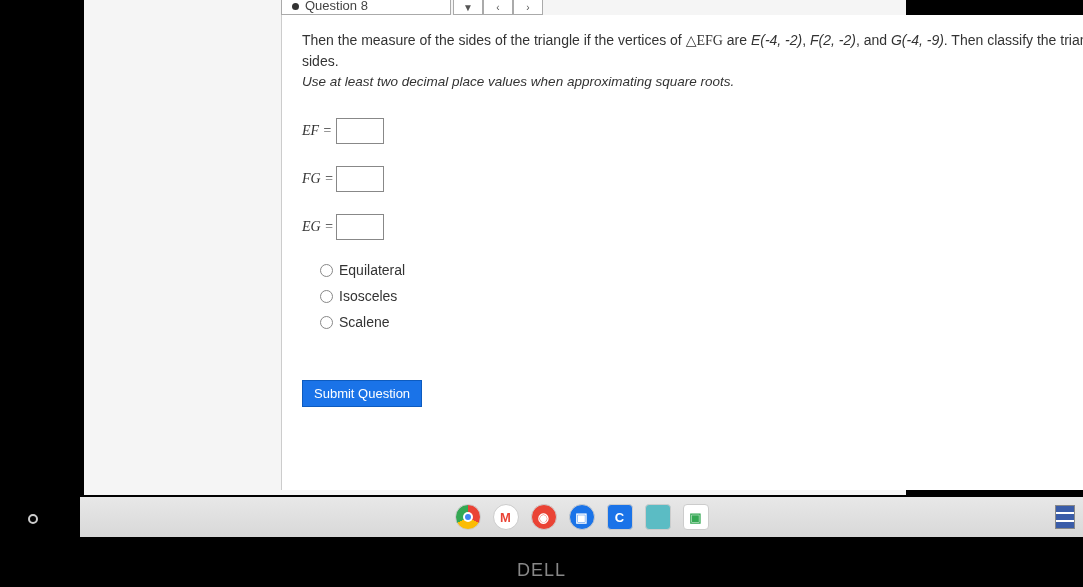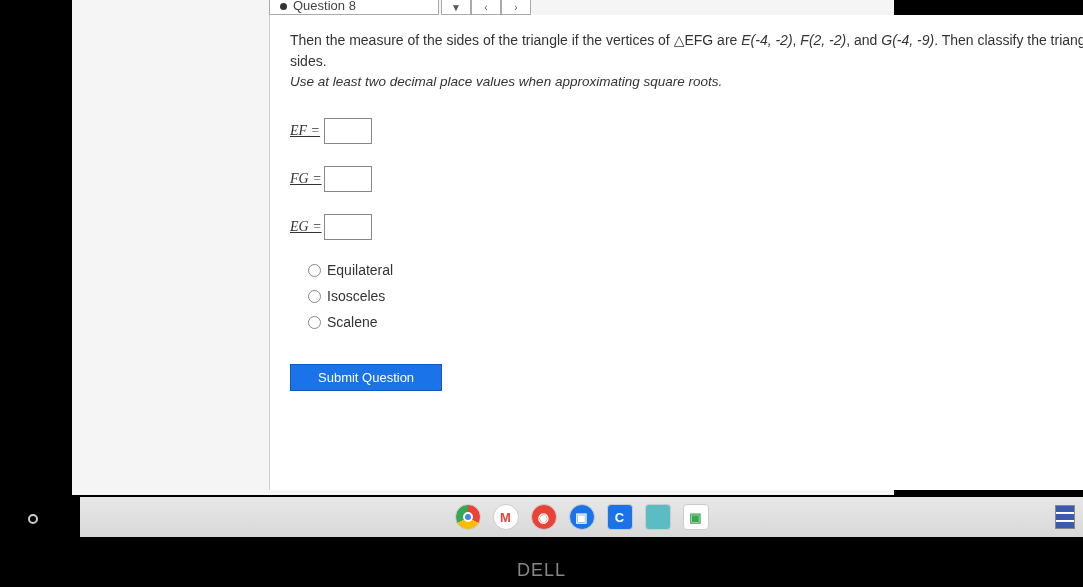--- a/index.html
+++ b/index.html
@@ -6,21 +6,21 @@
     body {
       width: 1083px;
       height: 587px;
       background: #000;
       font-family: Arial, sans-serif;
       position: relative;
       overflow: hidden;
     }
     .screen {
       position: absolute;
-      left: 72px;
+      left: 84px;
       top: 0;
       width: 822px;
       height: 495px;
       background: #f5f5f5;
     }
     .question-header {
       position: absolute;
       left: 197px;
       top: 0;
       width: 170px;
@@ -70,39 +70,39 @@
       background: #fff;
       border-left: 1px solid #ccc;
       padding: 15px 20px;
     }
     .problem-text {
       font-size: 14px;
       color: #333;
       line-height: 1.5;
     }
     .triangle-sym {
-      font-family: Liberation Sans, sans-serif;
+      font-family: Liberation Serif, serif;
     }
     .italic-note {
       font-style: italic;
       font-size: 13.5px;
     }
     .inputs-section {
       margin-top: 26px;
     }
     .input-row {
       display: flex;
       align-items: center;
       margin-bottom: 22px;
       font-size: 14px;
       color: #333;
       font-style: italic;
       font-family: "Times New Roman", serif;
     }
-    .input-row .lbl { width: 34px; text-decoration: underline; }
+    .input-row .lbl { width: 34px; }
     .ans-input {
       width: 48px;
       height: 26px;
       border: 1px solid #888;
       background: #fff;
       padding: 2px 4px;
       font-size: 13px;
     }
     .radio-section {
       margin-top: 10px;
@@ -117,22 +117,22 @@
     }
     .radio-circle {
       width: 13px;
       height: 13px;
       border: 1.5px solid #888;
       border-radius: 50%;
       margin-right: 6px;
     }
     .submit-btn {
       display: inline-block;
-      margin-top: 24px;
-      padding: 5px 27px;
+      margin-top: 40px;
+      padding: 5px 11px;
       background: #1a73e8;
       color: #fff;
       font-size: 13px;
       border: 1px solid #0d5bbf;
       cursor: pointer;
     }
     .taskbar {
       position: absolute;
       left: 80px;
       top: 497px;

